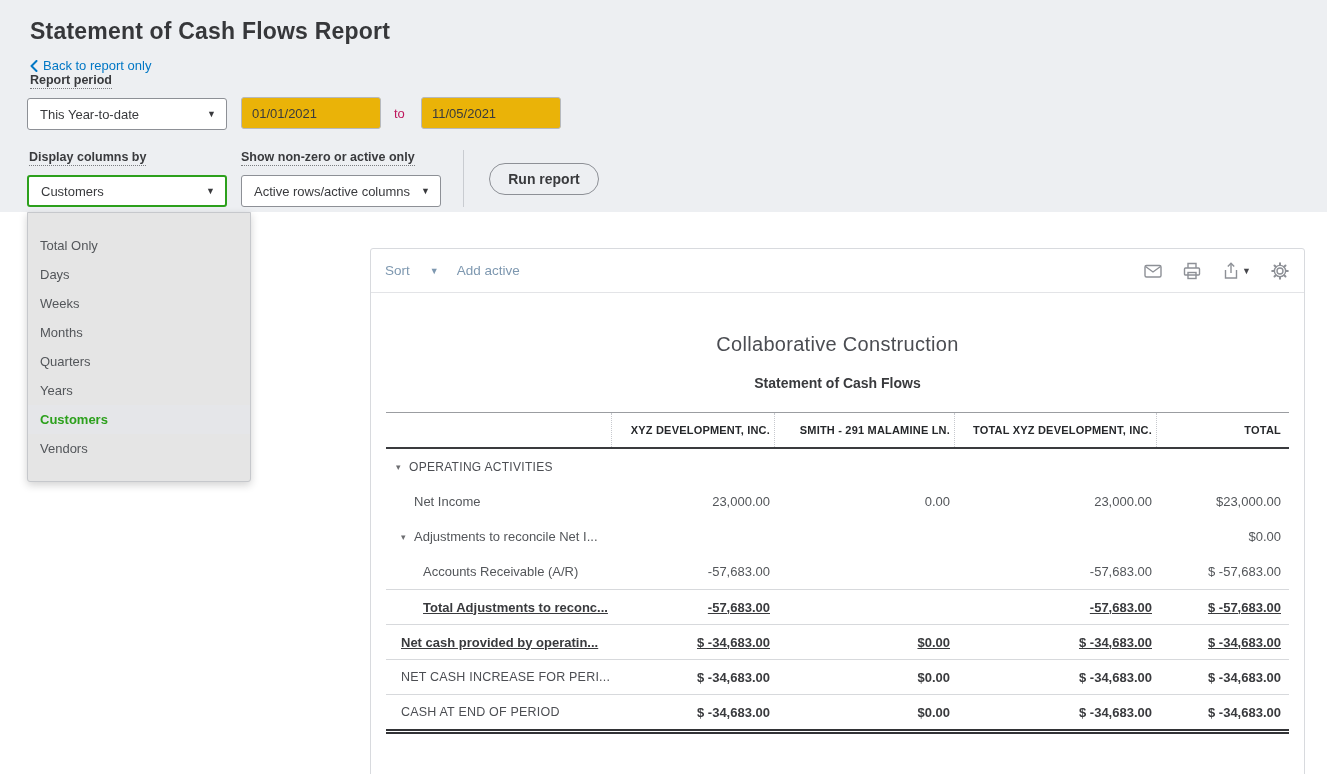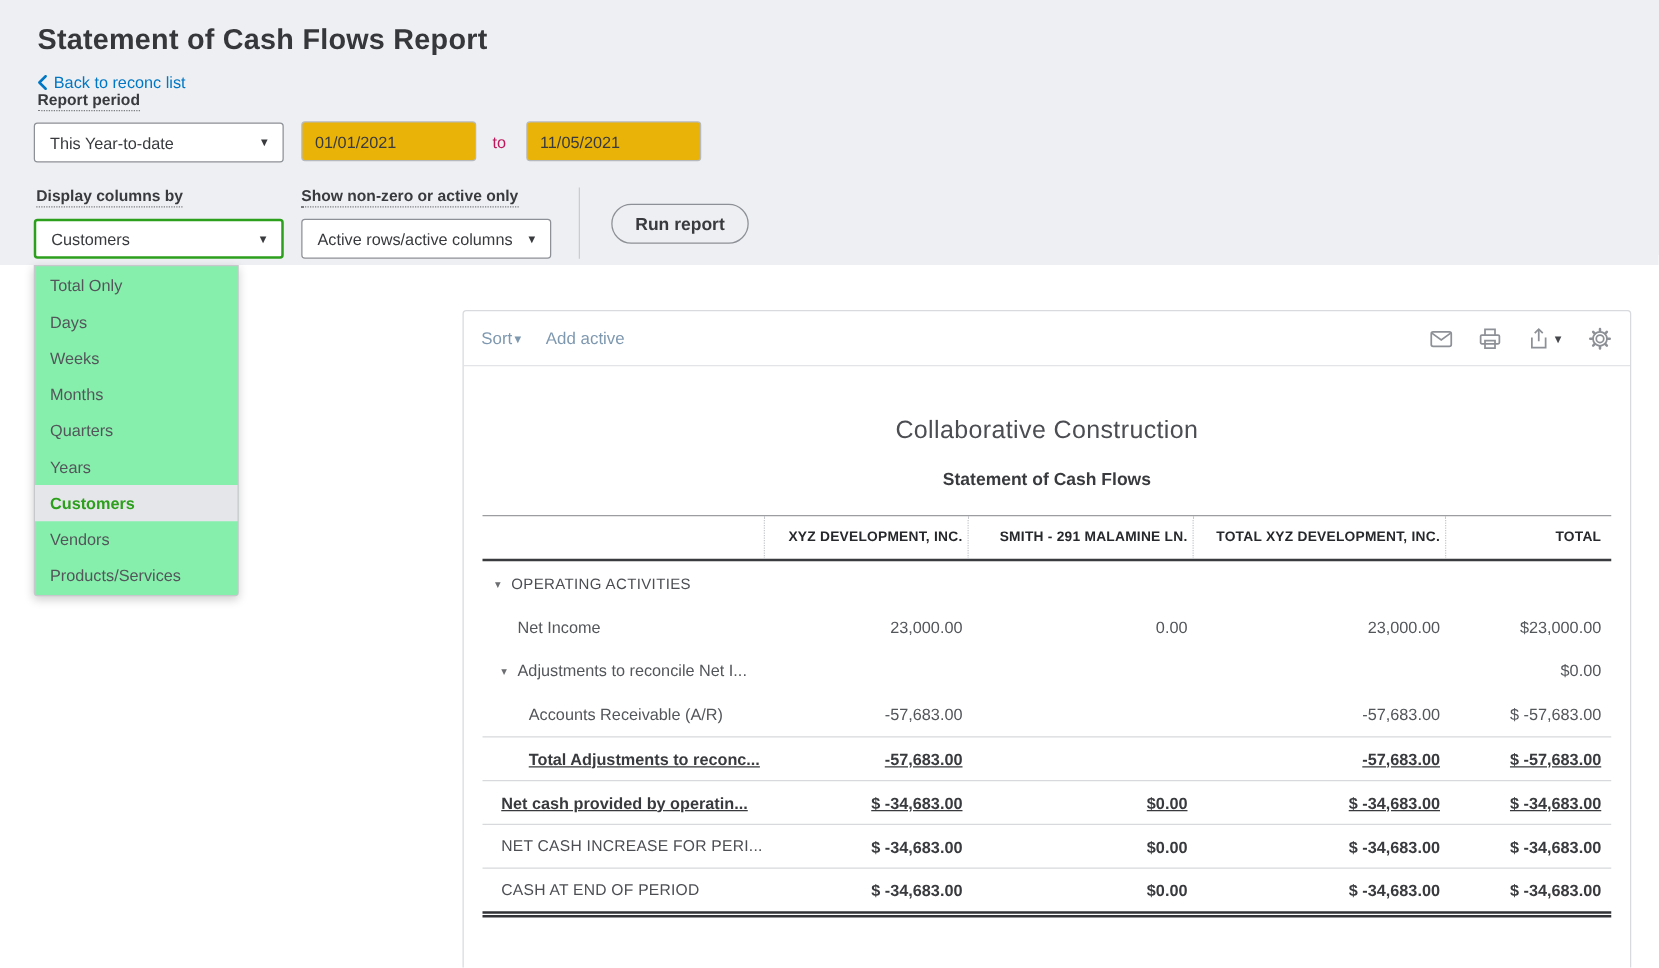--- a/index.html
+++ b/index.html
@@ -38,34 +38,34 @@
 
   .vdivider { position:absolute; left:463px; top:150px; width:1px; height:57px; background:#c9ccd1; }
   .run-btn {
     position:absolute; left:489px; top:163px; width:110px; height:32px;
     border:1px solid #8d9096; border-radius:16px; background:transparent;
     font-size:14px; font-weight:700; color:#393a3d; font-family:Liberation Sans, sans-serif; cursor:pointer;
   }
 
   
   .menu {
-    position:absolute; left:27px; top:212px; width:164px; background:#86efac;
+    position:absolute; left:27px; top:212px; width:224px; background:#e5e5e5;
     border:1px solid #c6c8cc; border-radius:0 0 3px 3px; box-shadow:0 3px 8px rgba(0,0,0,.18);
-    padding:1px 0; z-index:20;
+    padding:18px 0; z-index:20;
   }
   .opt { height:29px; line-height:29px; padding-left:12px; font-size:13px; color:#53565a; cursor:pointer; }
   .opt.sel { background:#e5e6e9; color:#2ca01c; font-weight:700; }
 
   
   .card {
     position:absolute; left:370px; top:248px; width:935px; height:560px;
     background:#fff; border:1px solid #d8dade; border-radius:3px;
   }
   .card-toolbar { height:44px; display:flex; align-items:center; padding:0 14px 0 14px; border-bottom:1px solid #e3e4e7; }
-  .tool-link { font-size:13.5px; color:#7e98b0; cursor:pointer; display:flex; align-items:center; gap:0; }
+  .tool-link { font-size:13.5px; color:#7e98b0; cursor:pointer; display:flex; align-items:center; gap:20px; }
   .tool-link .caret { font-size:9px; color:#7e98b0; }
   .tool-gap { width:18px; }
   .tb-icons { margin-left:auto; display:flex; align-items:center; gap:19px; }
   .tb-icon { display:flex; align-items:center; cursor:pointer; }
   .tb-icon svg { display:block; }
   .exp-caret { font-size:9px; color:#45464b; margin-left:1px; }
 
   .report-head { text-align:center; padding-top:40px; }
   .company { font-size:20px; color:#4b4d52; letter-spacing:.3px; }
   .rpt-title { font-size:14px; font-weight:700; color:#393a3d; margin-top:19px; }
@@ -100,21 +100,21 @@
 <div class="topbar"></div>
 
 <h1 class="page-title">Statement of Cash Flows Report</h1>
 
 <div class="back-link">
   <span>
     <svg width="8" height="12" viewBox="0 0 8 12">
         <polyline points="6.5,1 1.5,6 6.5,11" fill="none" stroke="#0077c5" stroke-width="2" stroke-linecap="round" stroke-linejoin="round"></polyline>
       </svg>
   </span>
-  <span>Back to reconc list</span>
+  <span>Back to report only</span>
 </div>
 
 <span class="dotted-label lbl-report-period">Report period</span>
 
 <div class="select sel-period">
   <span>This Year-to-date</span>
   <span class="caret">▼</span>
 </div>
 
 <input class="date-input date-from" value="01/01/2021" style="">
@@ -140,21 +140,20 @@
 
 <div class="menu" id="dd-menu">
     <div class="opt">Total Only</div>
     <div class="opt">Days</div>
     <div class="opt">Weeks</div>
     <div class="opt">Months</div>
     <div class="opt">Quarters</div>
     <div class="opt">Years</div>
     <div class="opt sel">Customers</div>
     <div class="opt">Vendors</div>
-    <div class="opt">Products/Services</div>
   </div>
 
 <div class="card">
   <div class="card-toolbar">
     <span class="tool-link">
       <span>Sort</span>
       <span class="caret">▼</span>
     </span>
     <span class="tool-gap"></span>
     <span class="tool-link">

